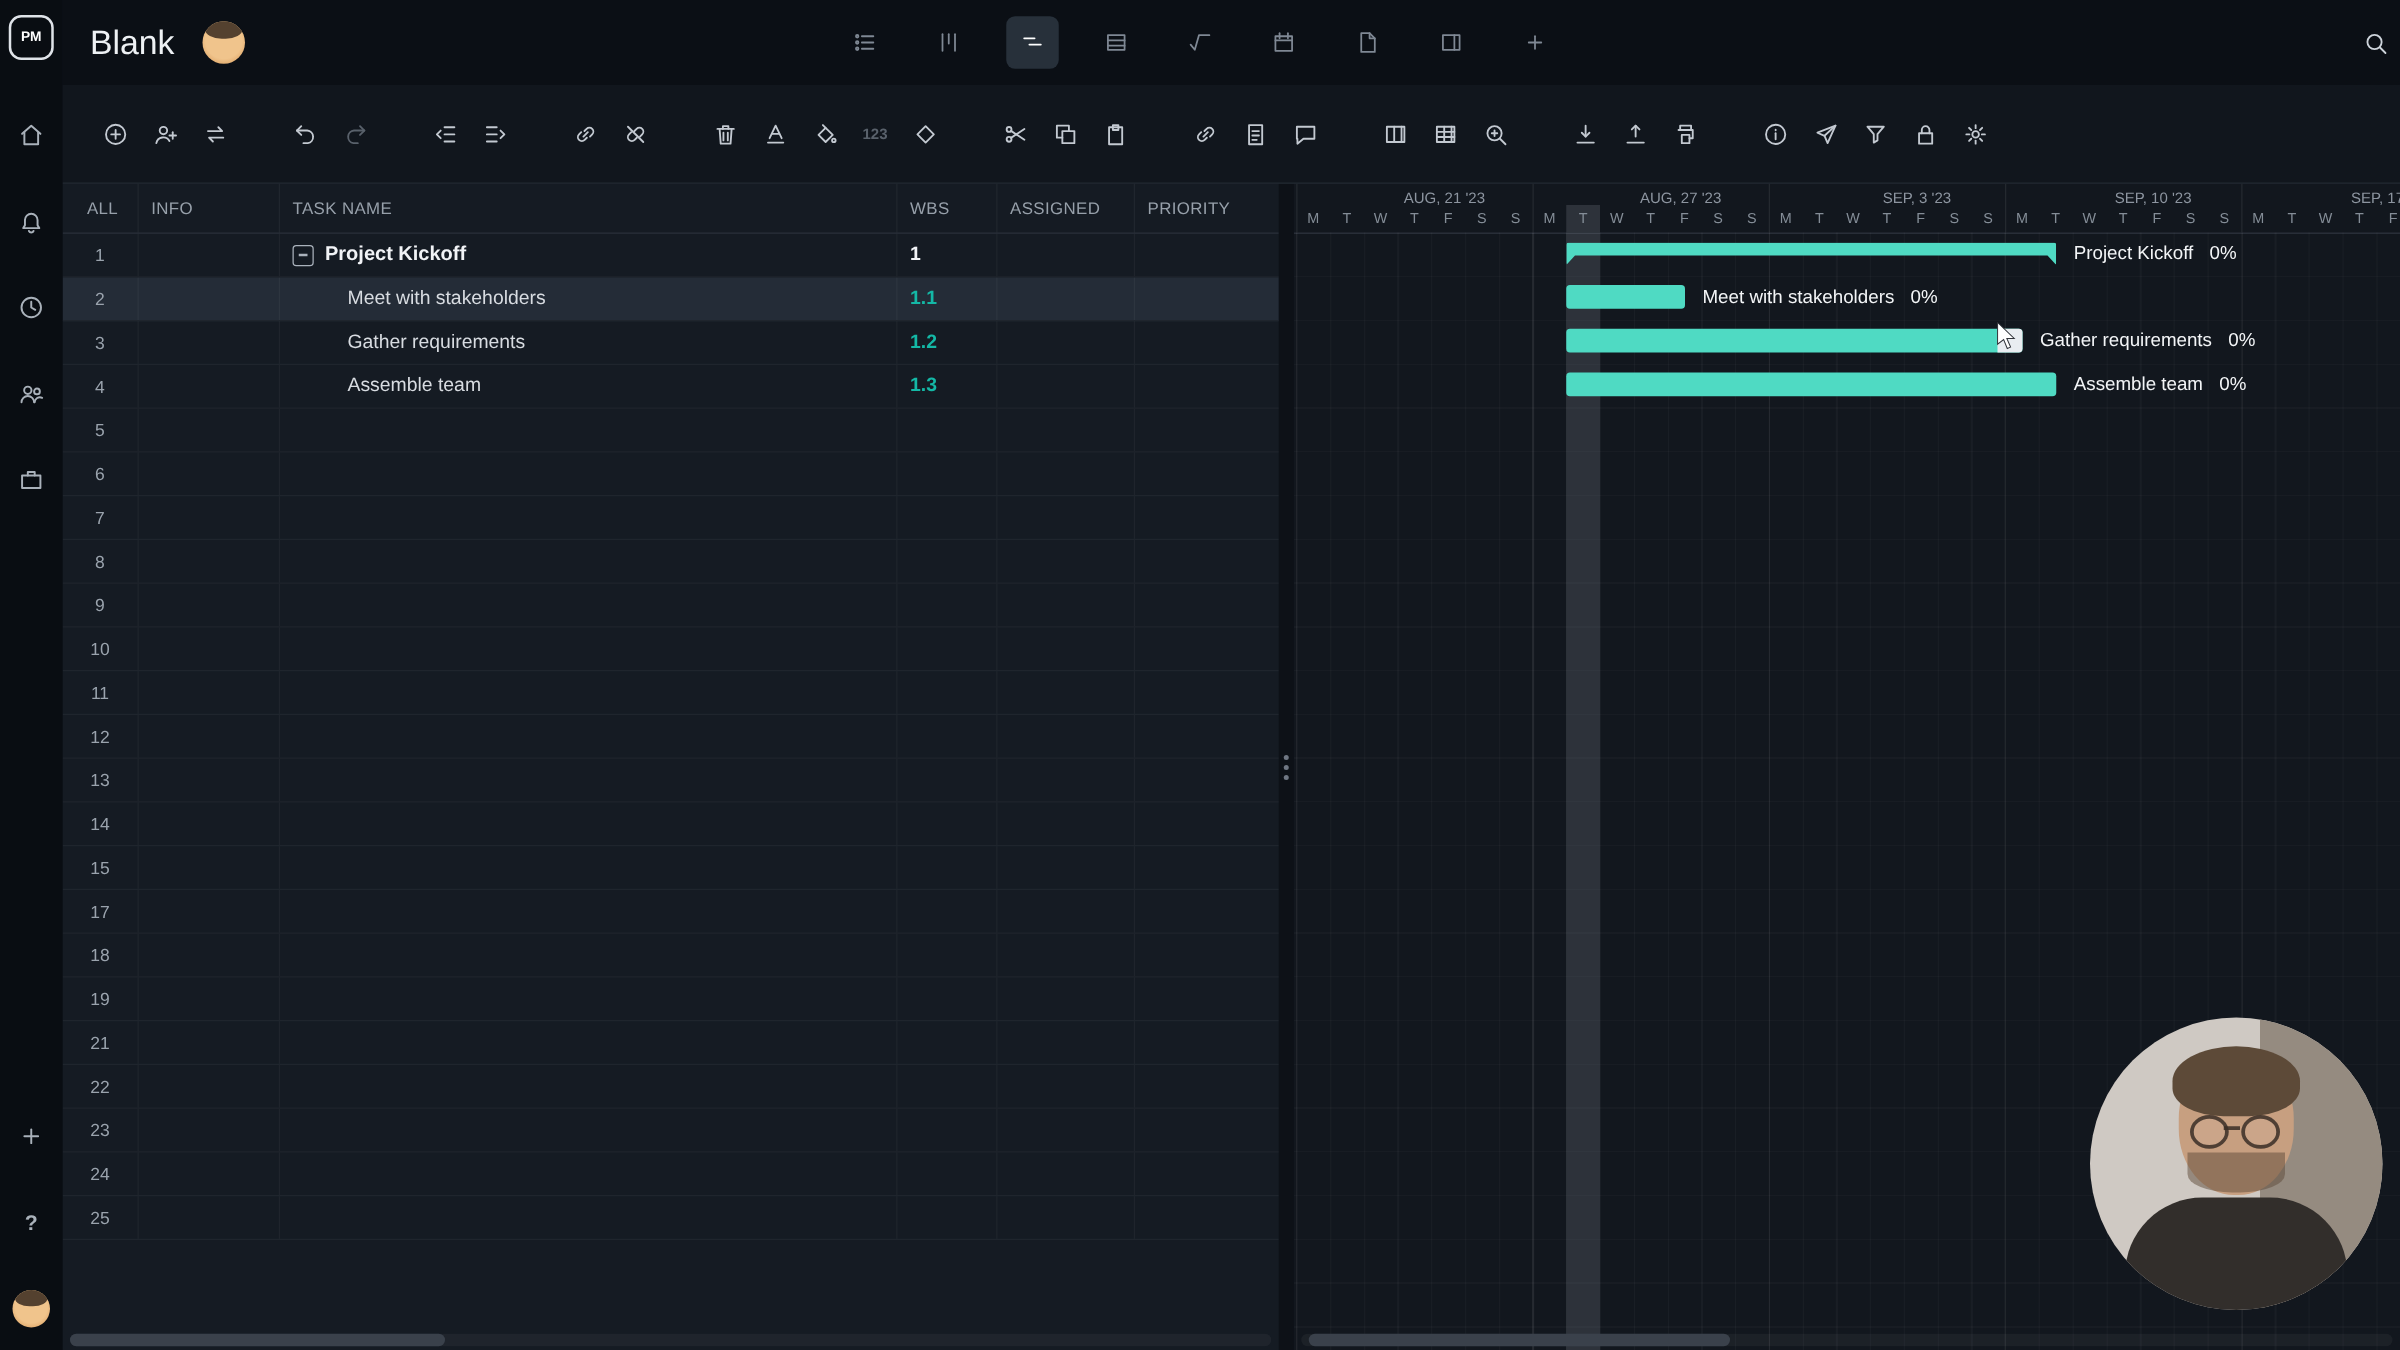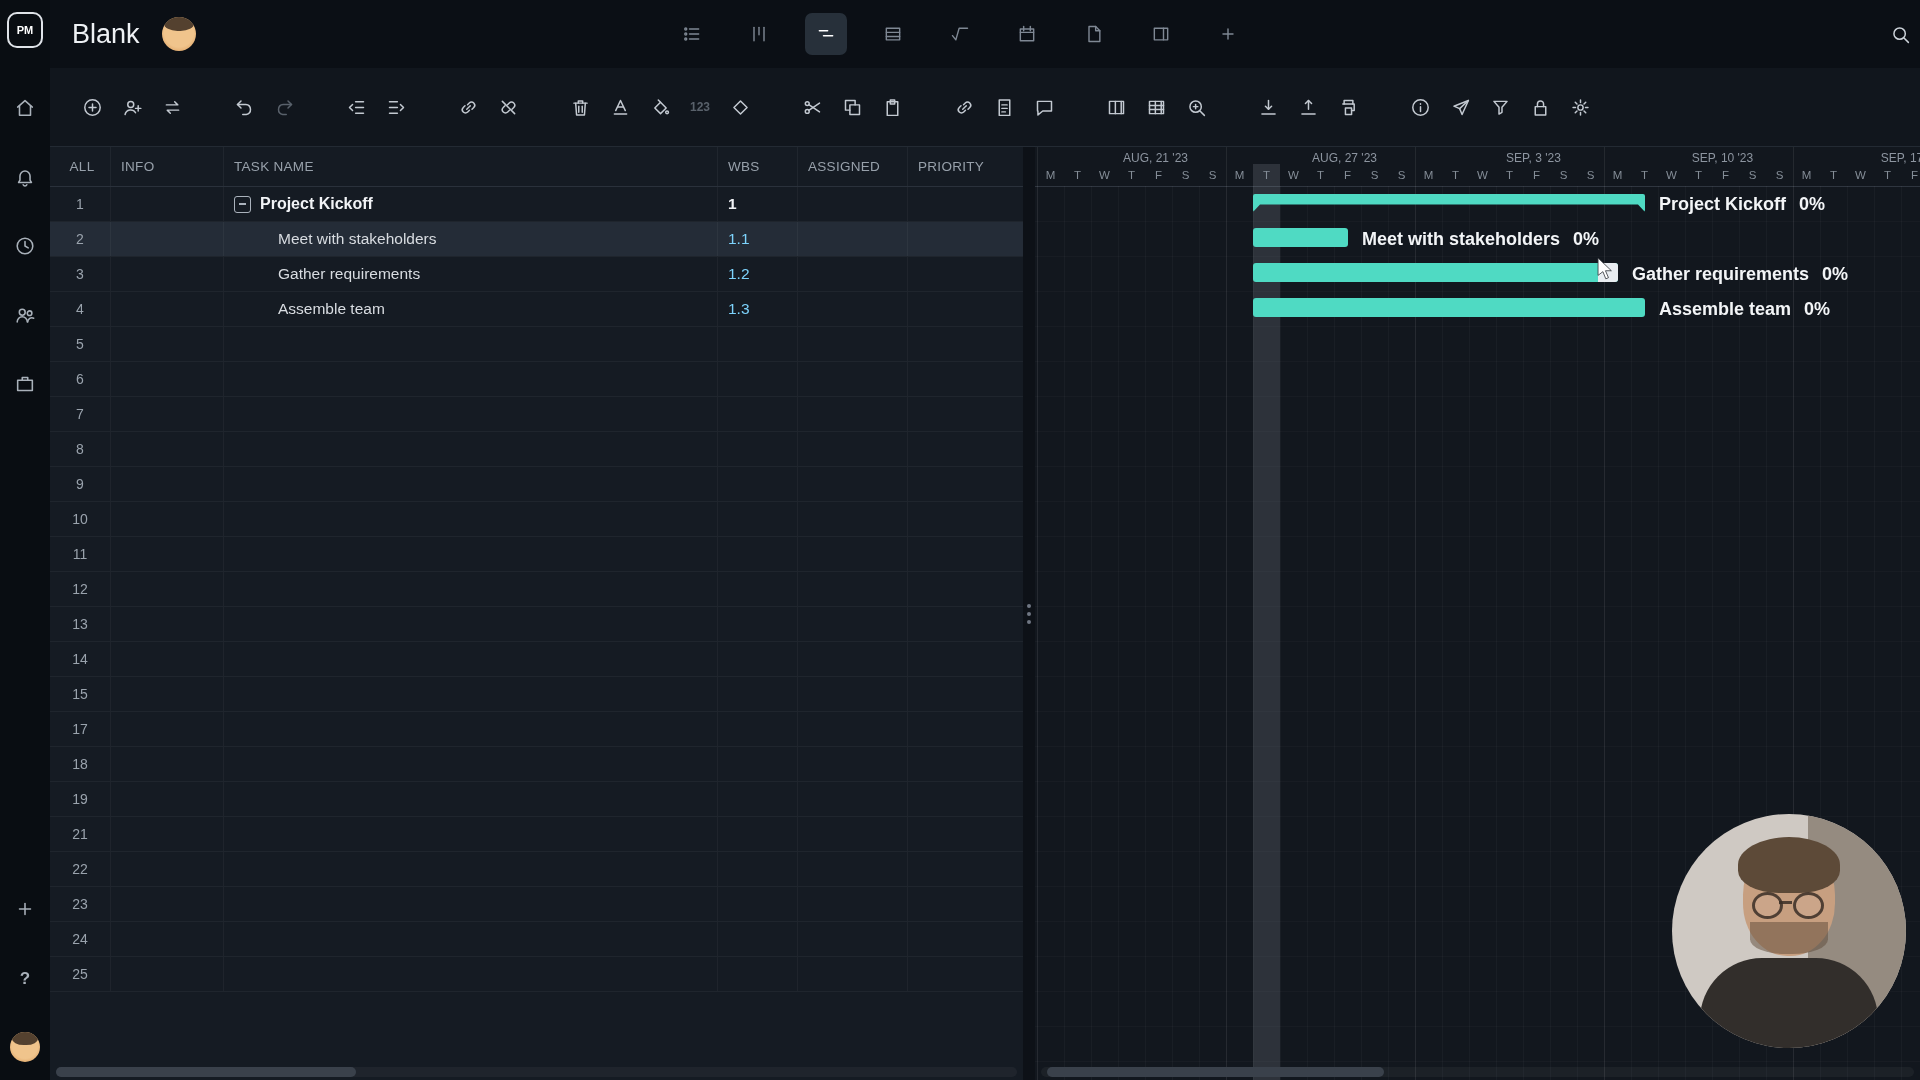--- a/index.html
+++ b/index.html
@@ -72,21 +72,21 @@
   .c-priority{width:115px;flex:none;border-right:none !important;}
   .hcell.c-num{justify-content:center;padding-left:4px;}
   .grow{height:35px;display:flex;border-bottom:1px solid var(--c-row_border);box-sizing:border-box;cursor:pointer;}
   .grow.hl{background:var(--c-highlight);}
   .cell{display:flex;align-items:center;border-right:1px solid rgba(255,255,255,0.045);
     box-sizing:border-box;padding-left:10px;font-size:15.5px;overflow:hidden;white-space:nowrap;}
   .cell.c-num{justify-content:center;padding-left:0;color:#9aa3ad;font-size:14px;}
   .cell.c-priority{border-right:none;}
   .tname.parent{font-weight:bold;font-size:16px;color:#f1f3f6;}
   .tname.child{color:#d8dce1;margin-left:44px;}
-  .cell.c-wbs{color:#7dd3fc;}
+  .cell.c-wbs{color:#14b8a6;font-weight:bold;}
   .cell.c-wbs.bold{font-weight:bold;color:#f1f3f6;}
   .collapse{width:15px;height:15px;border:1.5px solid #aab2bc;border-radius:3px;margin-right:9px;
     display:flex;align-items:center;justify-content:center;flex:none;}
   .collapse span{display:block;width:7px;height:1.5px;background:#aab2bc;}
 
   
   .splitter{position:absolute;left:973px;top:0;width:12px;height:100%;cursor:col-resize;}
   .splitter::after{content:"";position:absolute;left:4px;top:49%;width:4px;height:4px;border-radius:50%;
     background:#6f7783;box-shadow:0 8px 0 #6f7783,0 16px 0 #6f7783;}
 
@@ -105,21 +105,21 @@
     background-image:
       repeating-linear-gradient(to right, rgba(255,255,255,0.055) 0 1px, transparent 1px 189px),
       repeating-linear-gradient(to right, rgba(255,255,255,0.03) 0 1px, transparent 1px 27px),
       repeating-linear-gradient(to bottom, rgba(255,255,255,0.022) 0 1px, transparent 1px 35px);
     background-position:2px 0,2px 0,0 0;}
   .today-band{position:absolute;top:0;bottom:0;background:var(--c-today);z-index:0;}
   .gbar{position:absolute;height:19px;background:var(--c-accent);border-radius:3px;z-index:2;cursor:grab;}
   .gbar.summary{height:18px;border-radius:2px;
     clip-path:polygon(0 0,100% 0,100% 100%,calc(100% - 7px) 58%,7px 58%,0 100%);}
   .bar-handle{position:absolute;right:0;top:0;bottom:0;width:20px;background:#e9edf1;border-radius:0 3px 3px 0;cursor:ew-resize;}
-  .gbar-label{position:absolute;font-size:18px;font-weight:bold;color:var(--c-label);white-space:nowrap;z-index:2;}
+  .gbar-label{position:absolute;font-size:15px;font-weight:normal;color:var(--c-label);white-space:nowrap;z-index:2;}
   .gbar-label .pct{margin-left:13px;}
 
   
   .hscroll{position:absolute;left:6px;right:6px;bottom:3px;height:10px;border-radius:5px;
     background:rgba(255,255,255,0.045);z-index:5;}
   .hthumb{position:absolute;top:0;height:10px;border-radius:5px;background:var(--c-thumb);cursor:grab;}
   #grid-thumb{left:0;width:300px;}
   #gantt-thumb{left:6px;width:337px;}
 
   

